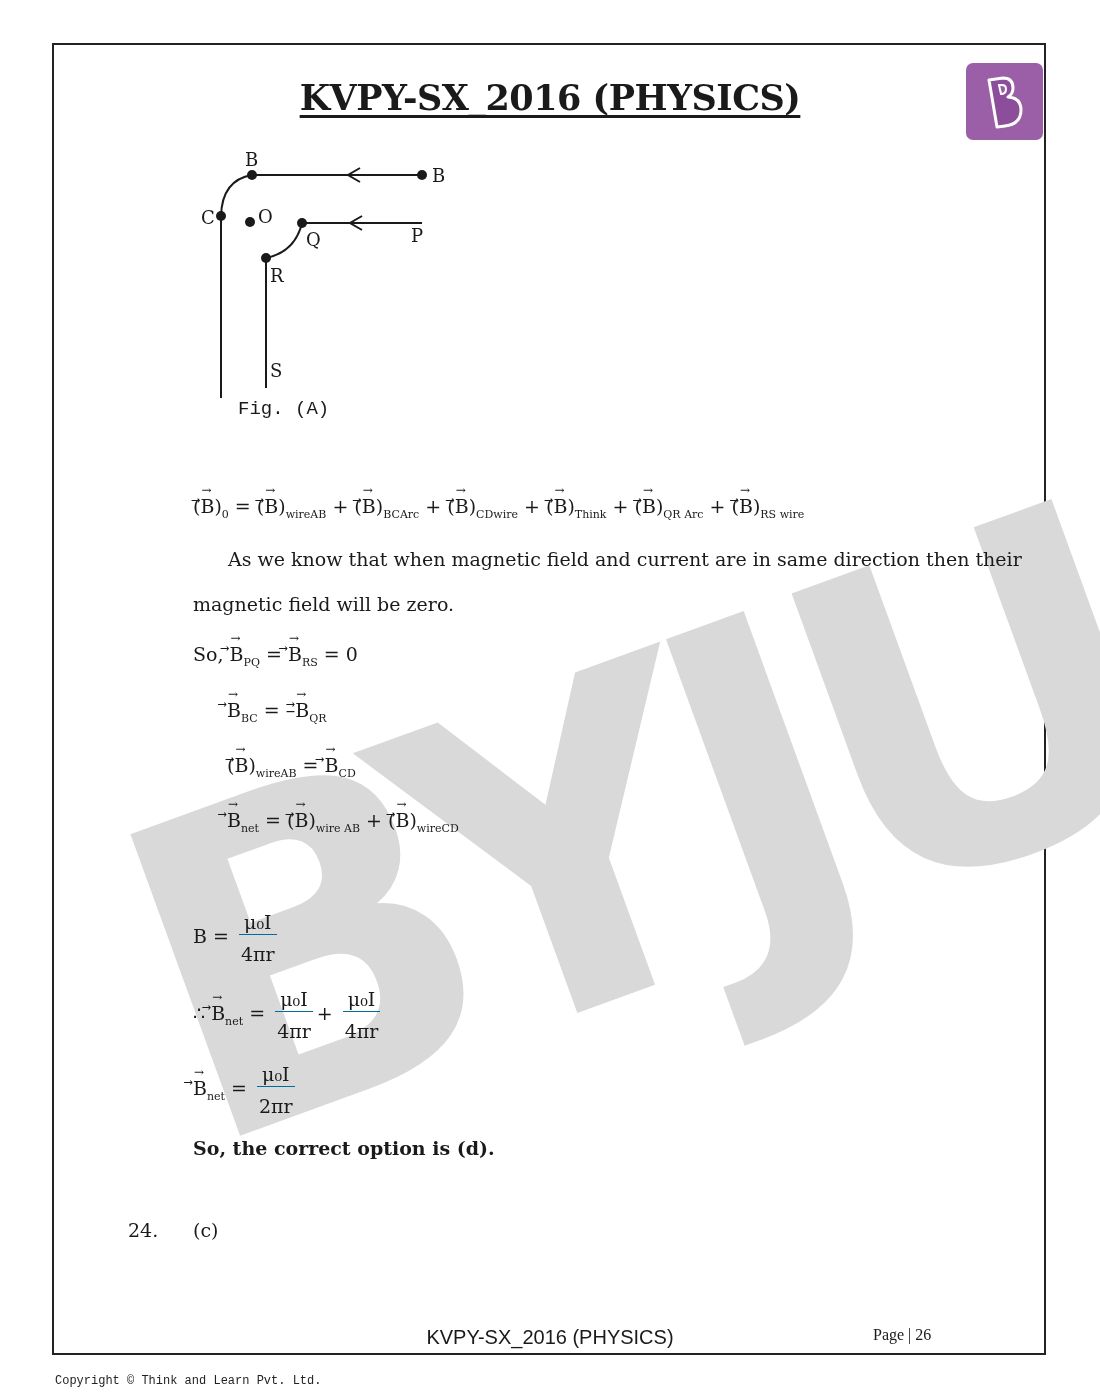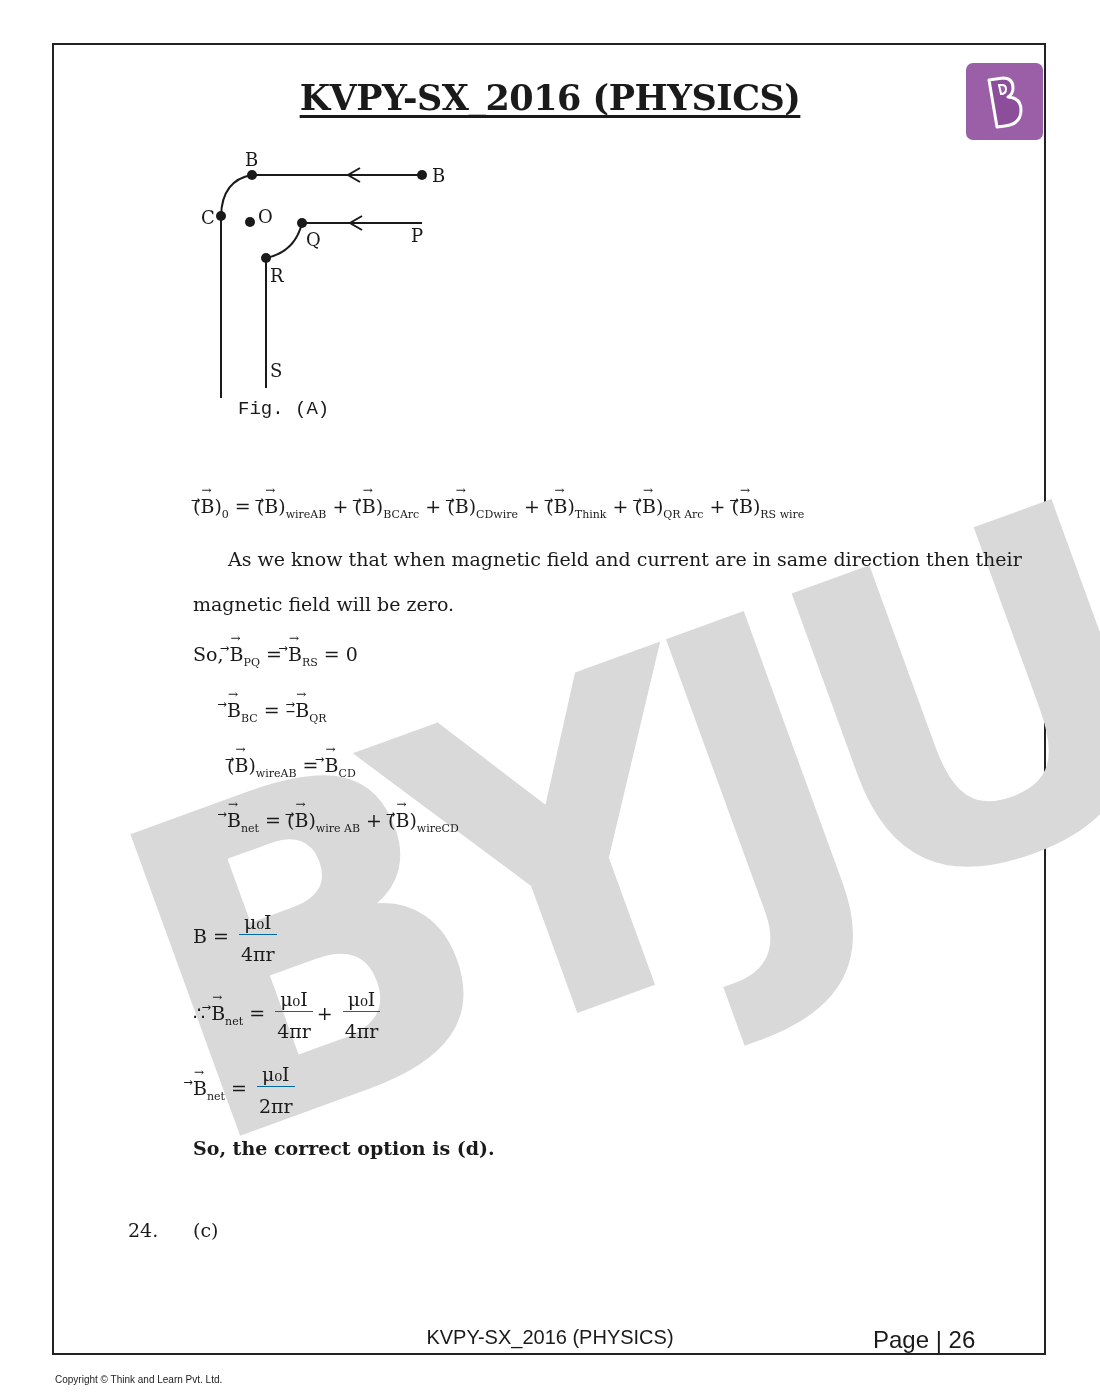--- a/index.html
+++ b/index.html
@@ -21,22 +21,22 @@
     .sub { font-size: 11px; vertical-align: -5px; }
     .vecB { position: relative; display: inline-block; }
     .vecB::before { content: "\20D7"; }
     .arrow { position: absolute; left: 1px; top: -12px; font-size: 12px; }
     .frac { display: inline-block; vertical-align: middle; text-align: center; margin: 0 4px; }
     .frac .num { display: block; border-bottom: 1px solid #0369a1; padding: 0 2px; }
     .frac .den { display: block; padding: 0 2px; margin-top: 8px; }
     .num-label { position: absolute; left: 128px; font-size: 19px; }
     .footer-center { position: absolute; left: 0; width: 1100px; top: 1313px; text-align: center;
                      font-family: "Liberation Sans", sans-serif; font-size: 20px; }
-    .footer-page { position: absolute; left: 873px; top: 1313px; font-family: Liberation Sans, sans-serif; font-size: 24px; }
-    .copyright { position: absolute; left: 55px; top: 1361px; font-family: Liberation Sans, sans-serif; font-size: 10px; color: #222; }
+    .footer-page { position: absolute; left: 873px; top: 1313px; font-family: Liberation Serif, serif; font-size: 16px; }
+    .copyright { position: absolute; left: 55px; top: 1361px; font-family: Liberation Mono, monospace; font-size: 12px; color: #222; }
   </style>
 </head>
 <body>
 
 <div class="page-frame"></div>
 
 <div class="watermark">
   <svg width="1100" height="1400">
     <g fill="#d9d9d9" transform="rotate(-20 560 700)">
       <text x="70" y="1000" font-family="DejaVu Sans, sans-serif" font-weight="bold" font-size="440" letter-spacing="-30">BYJU'S</text>

